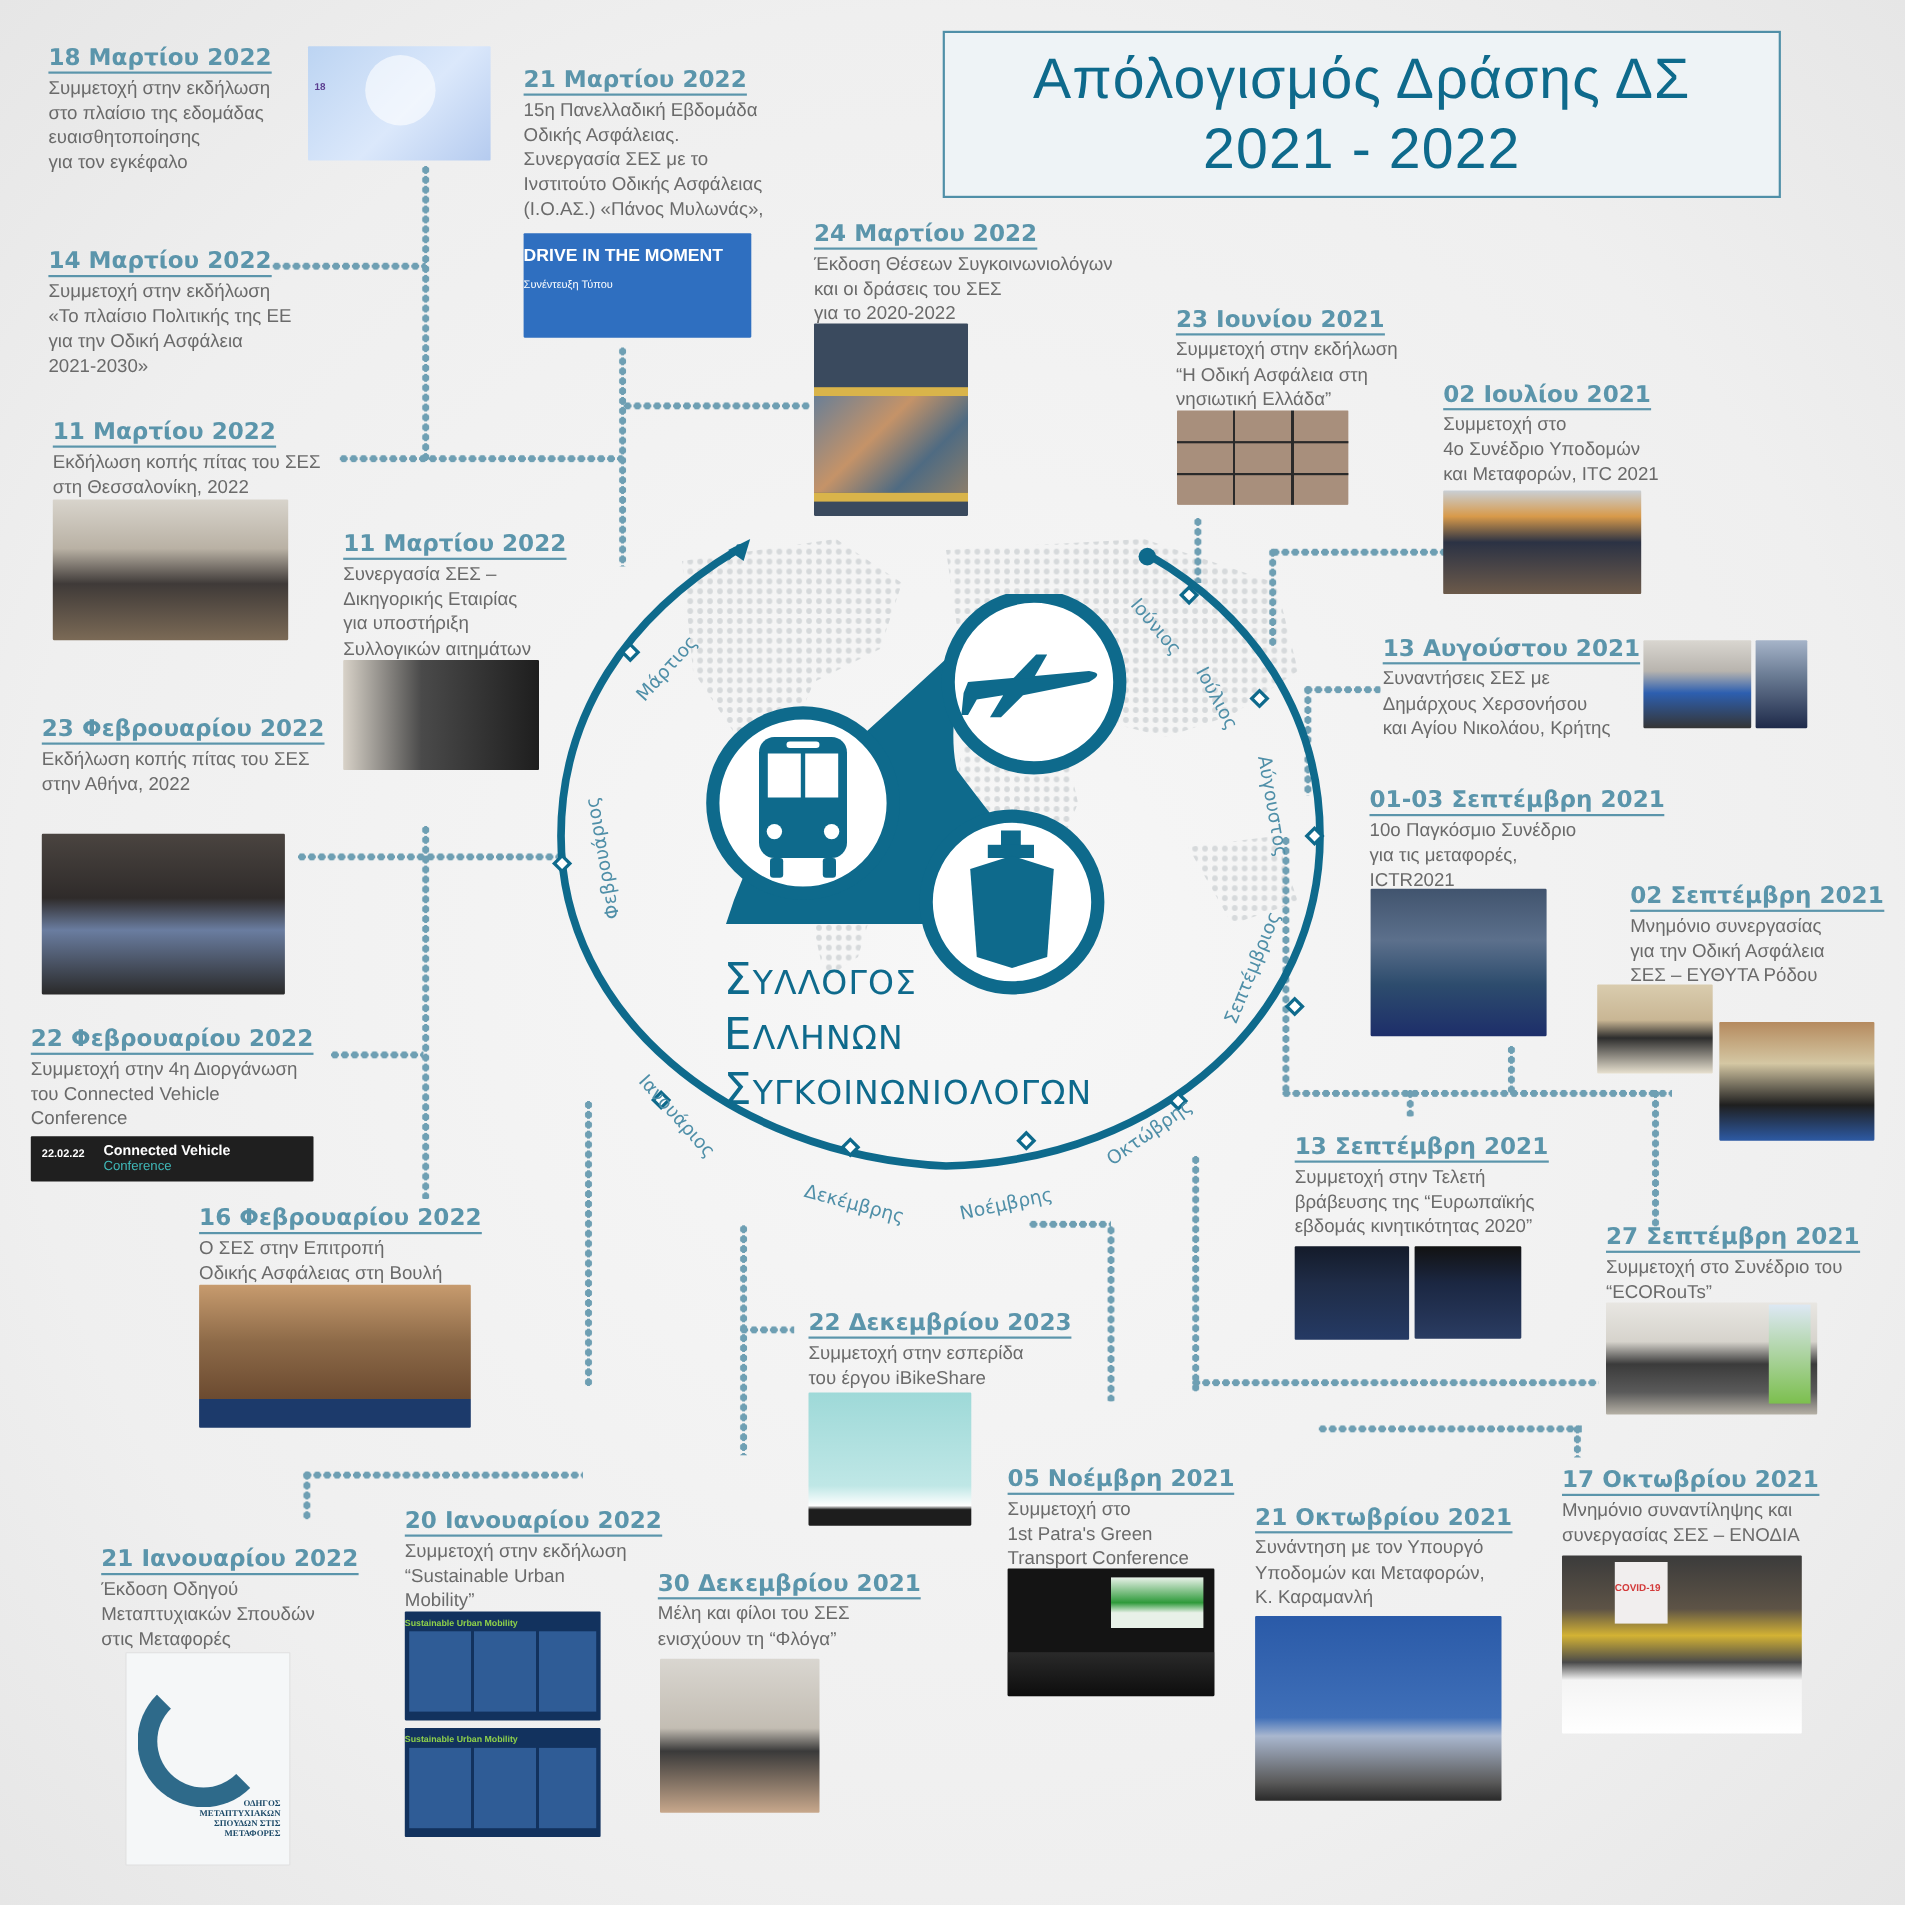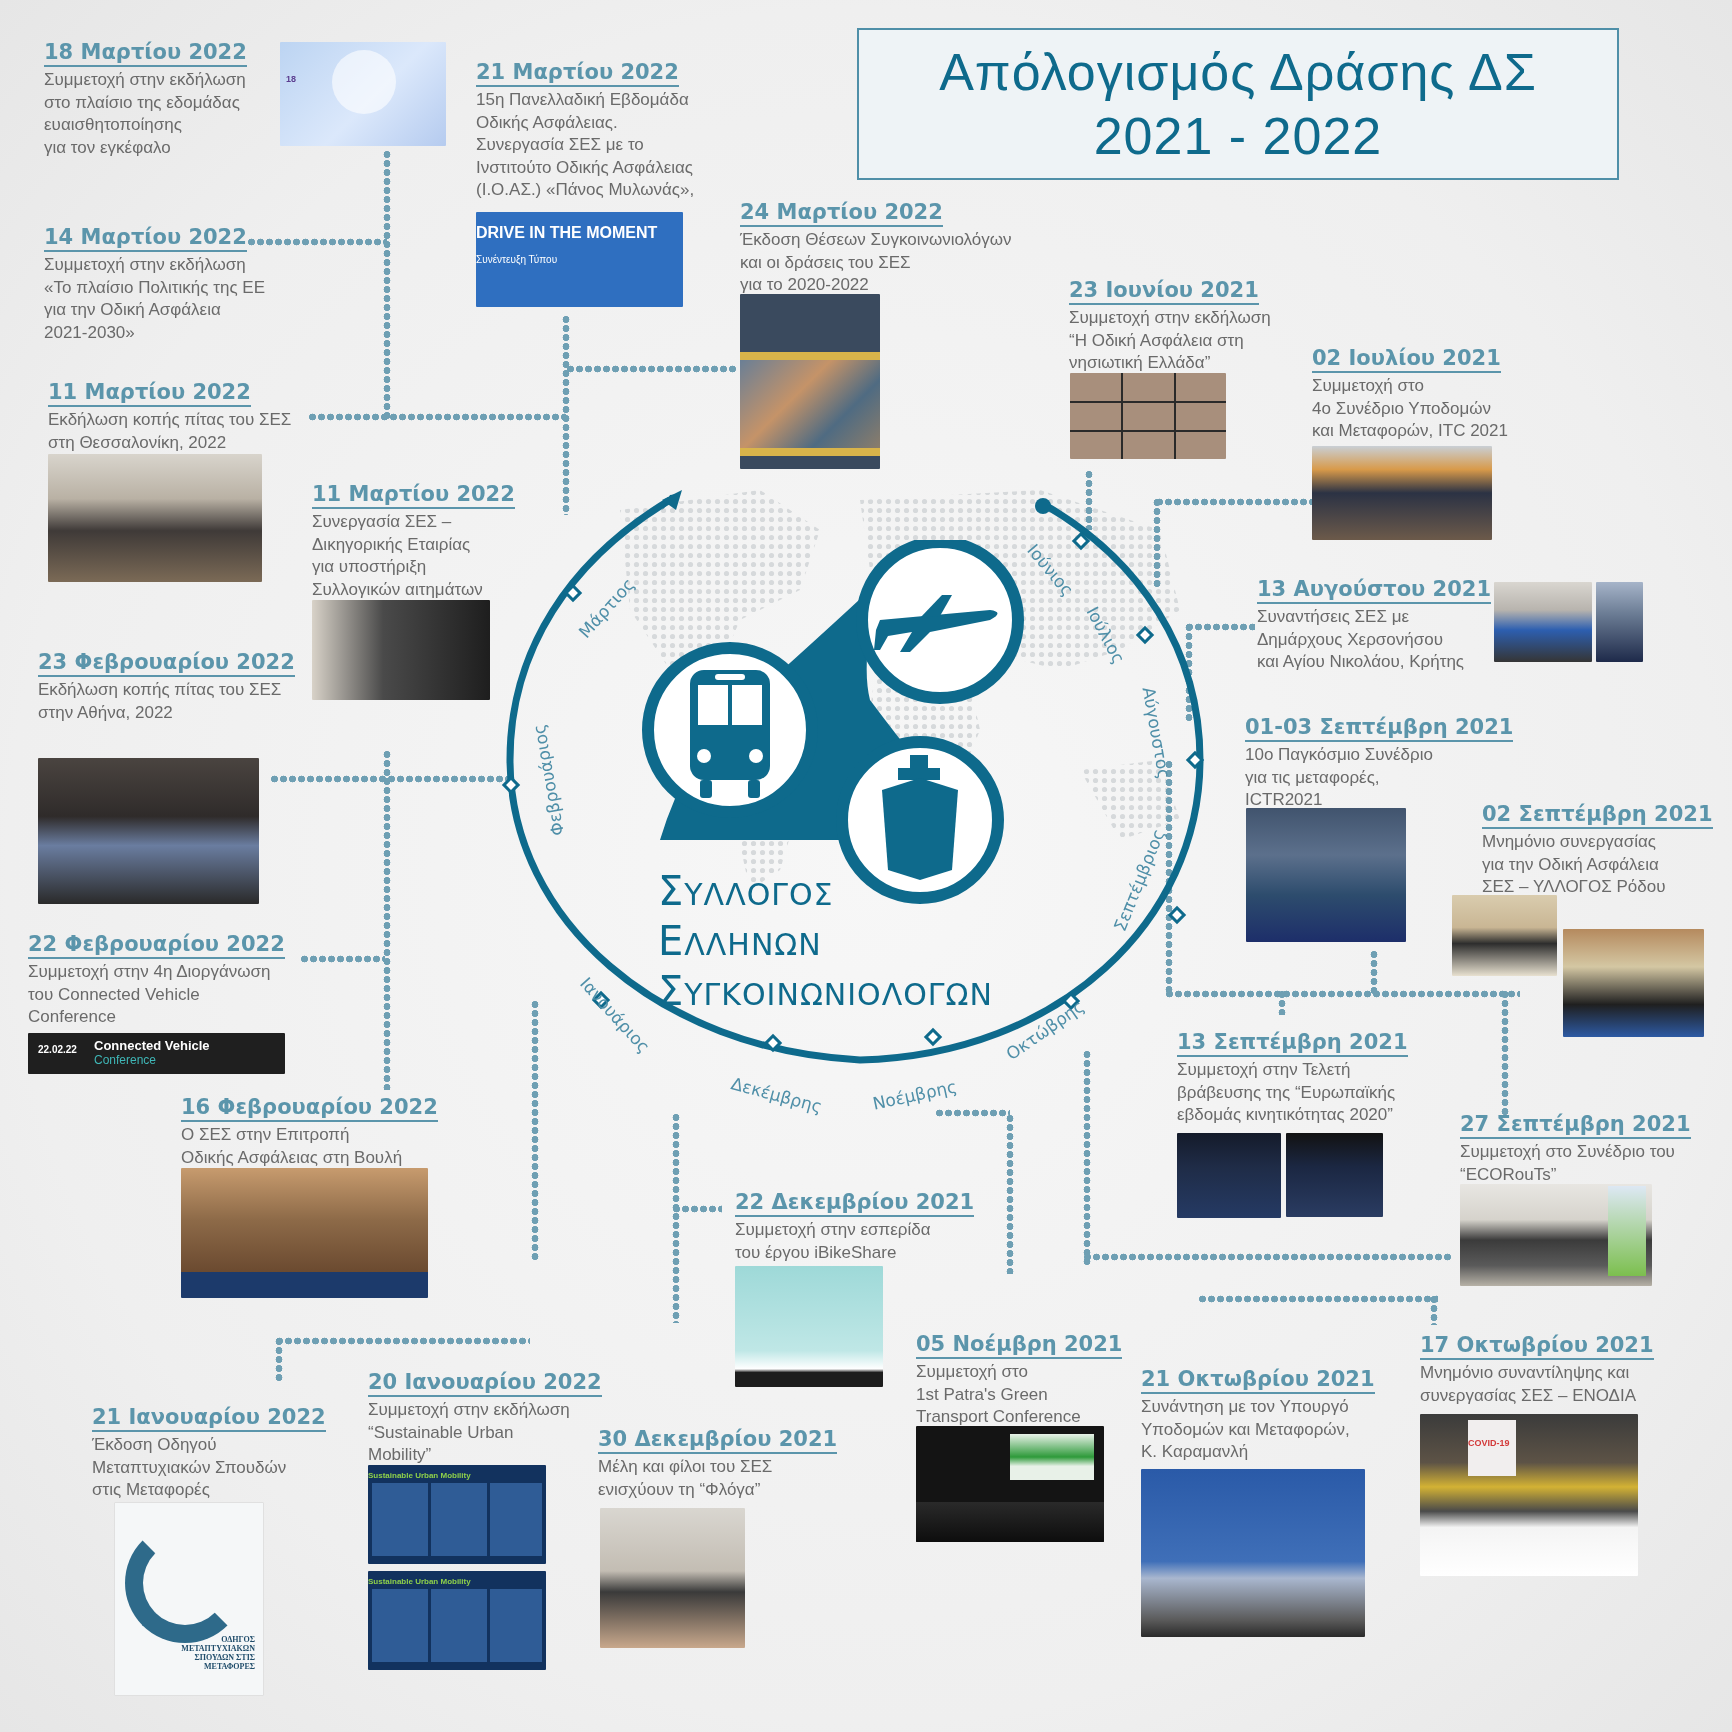--- a/index.html
+++ b/index.html
@@ -252,21 +252,21 @@
   <div class="photo" style="left:368px;top:1465px;width:178px;height:99px;background:#12325e">
     <div class="cap" style="top:6px;font-size:8px;font-weight:bold;color:#8ed04a">Sustainable Urban Mobility</div>
     <div style="position:absolute;left:4px;right:4px;top:18px;bottom:8px;background:repeating-linear-gradient(90deg,#2f5c96 0 56px,#12325e 56px 59px)"></div>
   </div>
   <div class="photo" style="left:368px;top:1571px;width:178px;height:99px;background:#12325e">
     <div class="cap" style="top:6px;font-size:8px;font-weight:bold;color:#8ed04a">Sustainable Urban Mobility</div>
     <div style="position:absolute;left:4px;right:4px;top:18px;bottom:8px;background:repeating-linear-gradient(90deg,#2f5c96 0 56px,#12325e 56px 59px)"></div>
   </div>
 
   <div class="ev" style="left:735px;top:1190px;width:240px">
-    <div class="date">22 Δεκεμβρίου 2021</div>
+    <div class="date">22 Δεκεμβρίου 2023</div>
     <div class="desc">Συμμετοχή στην εσπερίδα
 του έργου iBikeShare</div>
   </div>
   <div class="photo" style="left:735px;top:1266px;width:148px;height:121px;background:linear-gradient(180deg,#9ed9d8 0%,#bfe7e6 70%,#ffffff 85%,#1d1d1d 88%)"></div>
 
   <div class="ev" style="left:598px;top:1427px;width:240px">
     <div class="date">30 Δεκεμβρίου 2021</div>
     <div class="desc">Μέλη και φίλοι του ΣΕΣ
 ενισχύουν τη “Φλόγα”</div>
   </div>
@@ -316,21 +316,21 @@
 βράβευσης της “Ευρωπαϊκής
 εβδομάς κινητικότητας 2020”</div>
   </div>
   <div class="photo" style="left:1177px;top:1133px;width:104px;height:85px;background:linear-gradient(180deg,#141b2a 0%,#1f2c47 40%,#253a64 100%)"></div>
   <div class="photo" style="left:1286px;top:1133px;width:97px;height:84px;background:linear-gradient(180deg,#121212 0%,#1b2742 40%,#2a3c62 100%)"></div>
 
   <div class="ev" style="left:1482px;top:802px;width:250px">
     <div class="date">02 Σεπτέμβρη 2021</div>
     <div class="desc">Μνημόνιο συνεργασίας
 για την Οδική Ασφάλεια
-ΣΕΣ – ΥΛΛΟΓΟΣ Ρόδου</div>
+ΣΕΣ – ΕΥΘΥΤΑ Ρόδου</div>
   </div>
   <div class="photo" style="left:1452px;top:895px;width:105px;height:81px;background:linear-gradient(180deg,#d9ccae 0%,#c9b694 40%,#2d2d2d 60%,#e8e1d0 100%)"></div>
   <div class="photo" style="left:1563px;top:929px;width:141px;height:108px;background:linear-gradient(180deg,#b58a5e 0%,#d4c7a3 35%,#1f1f1f 70%,#2d5aa4 100%)"></div>
 
   <div class="ev" style="left:1245px;top:715px;width:240px">
     <div class="date">01-03 Σεπτέμβρη 2021</div>
     <div class="desc">10ο Παγκόσμιο Συνέδριο
 για τις μεταφορές,
 ICTR2021</div>
   </div>

